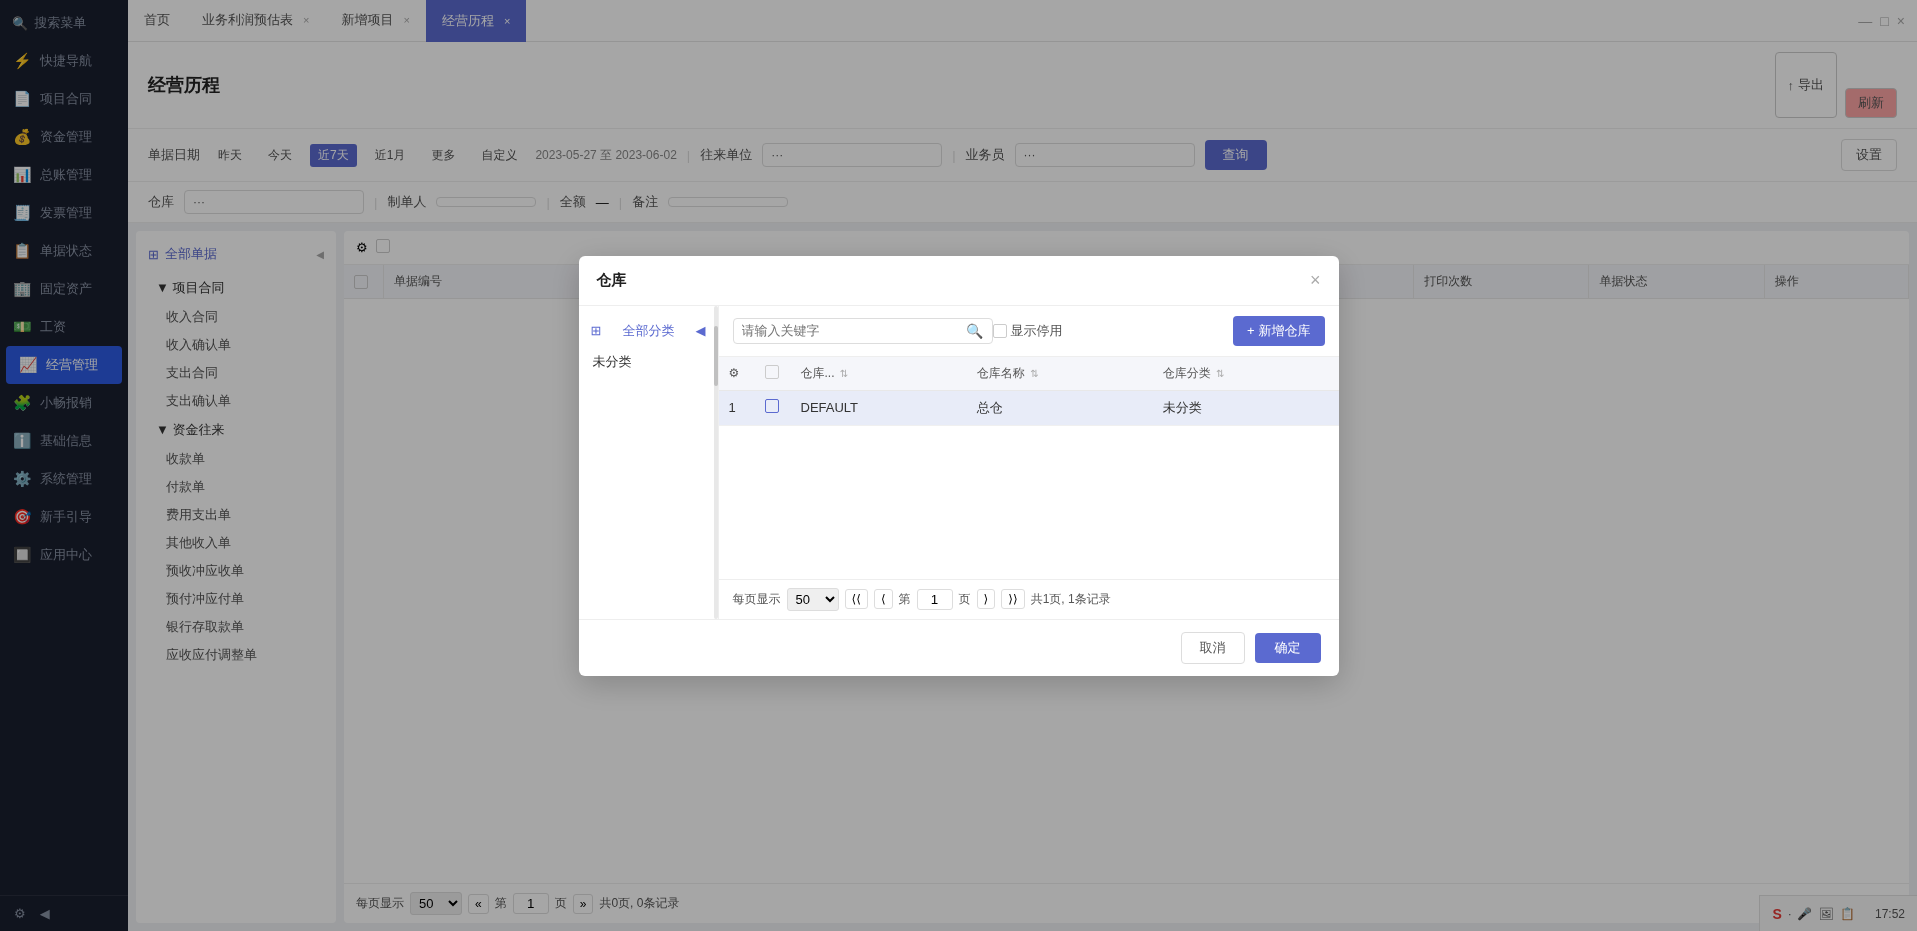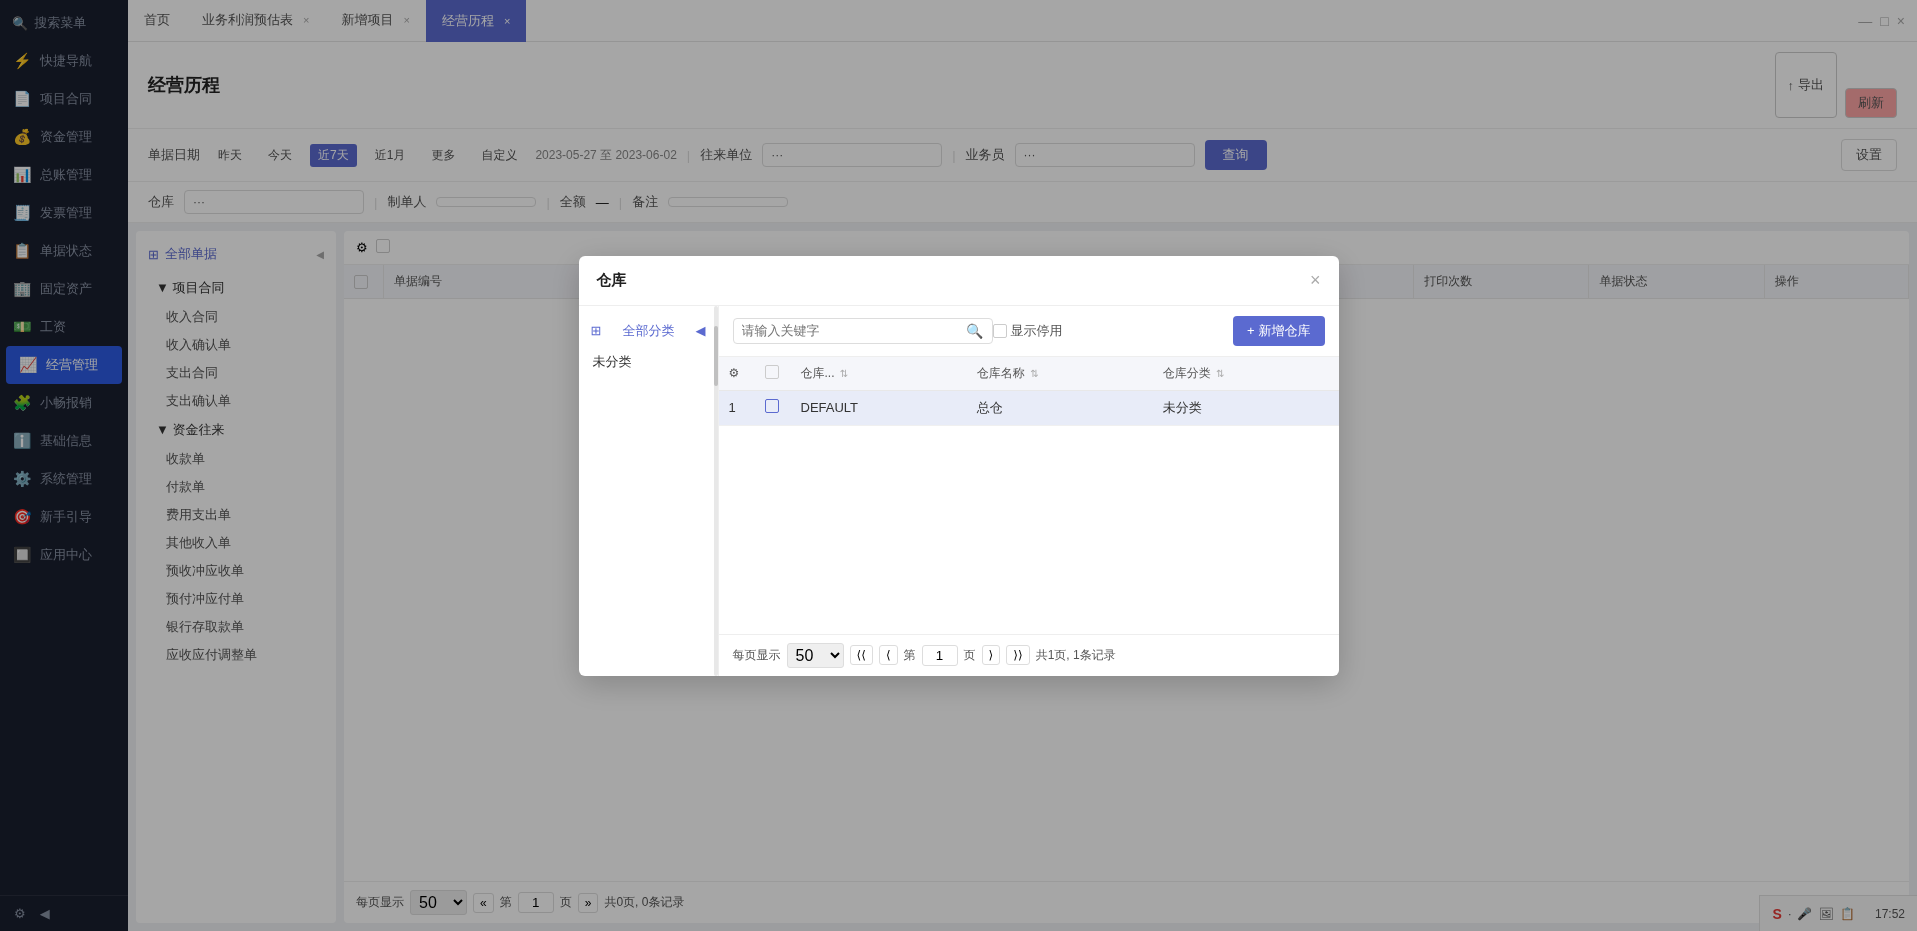--- a/index.html
+++ b/index.html
@@ -103,21 +103,21 @@
     .table-header {
       display: flex; background: #f5f6fa; border-bottom: 1px solid #e8e8e8; padding: 0;
       font-size: 12px; color: #555;
     }
     .th { padding: 8px 10px; border-right: 1px solid #e8e8e8; display: flex; align-items: center; gap: 4px; }
     .no-records { text-align: center; padding: 30px; color: #aaa; font-size: 13px; }
     .pagination-bar {
       margin-top: auto; padding: 8px 12px; display: flex; align-items: center; gap: 6px;
       border-top: 1px solid #eee; font-size: 12px; color: #555;
     }
-    .pg-select { border: 1px solid #ddd; border-radius: 3px; padding: 2px 4px; font-size: 16px; }
+    .pg-select { border: 1px solid #ddd; border-radius: 3px; padding: 2px 4px; font-size: 13px; }
     .pg-btn { border: 1px solid #ddd; background: #fff; border-radius: 3px; padding: 2px 6px; cursor: pointer; font-size: 12px; }
     .pg-input { border: 1px solid #ddd; border-radius: 3px; width: 36px; text-align: center; padding: 2px 4px; }
 
     
     .overlay {
       position: fixed; top: 0; left: 0; width: 1917px; height: 931px;
       background: rgba(0,0,0,0.35); z-index: 100;
       display: flex; align-items: center; justify-content: center;
     }
 
@@ -531,20 +531,24 @@
           <span>第</span>
           <input class="pg-input" value="1" style="">
           <span>页</span>
           <button class="pg-btn">⟩</button>
           <button class="pg-btn">⟩⟩</button>
           <span>共1页, 1条记录</span>
         </div>
       </div>
     </div>
 
+    <div class="modal-footer">
+      <button class="btn-cancel">取消</button>
+      <button class="btn-confirm">确定</button>
+    </div>
   </div>
 </div>
 
 <div class="system-tray">
   <span style="color:#e53935;font-weight:bold;font-size:14px;">S</span>
   <span>·</span>
   <span>🎤</span>
   <span>🖼</span>
   <span>📋</span>
   <span style="font-size:12px;color:#555;margin-left:14px;">17:52</span>

